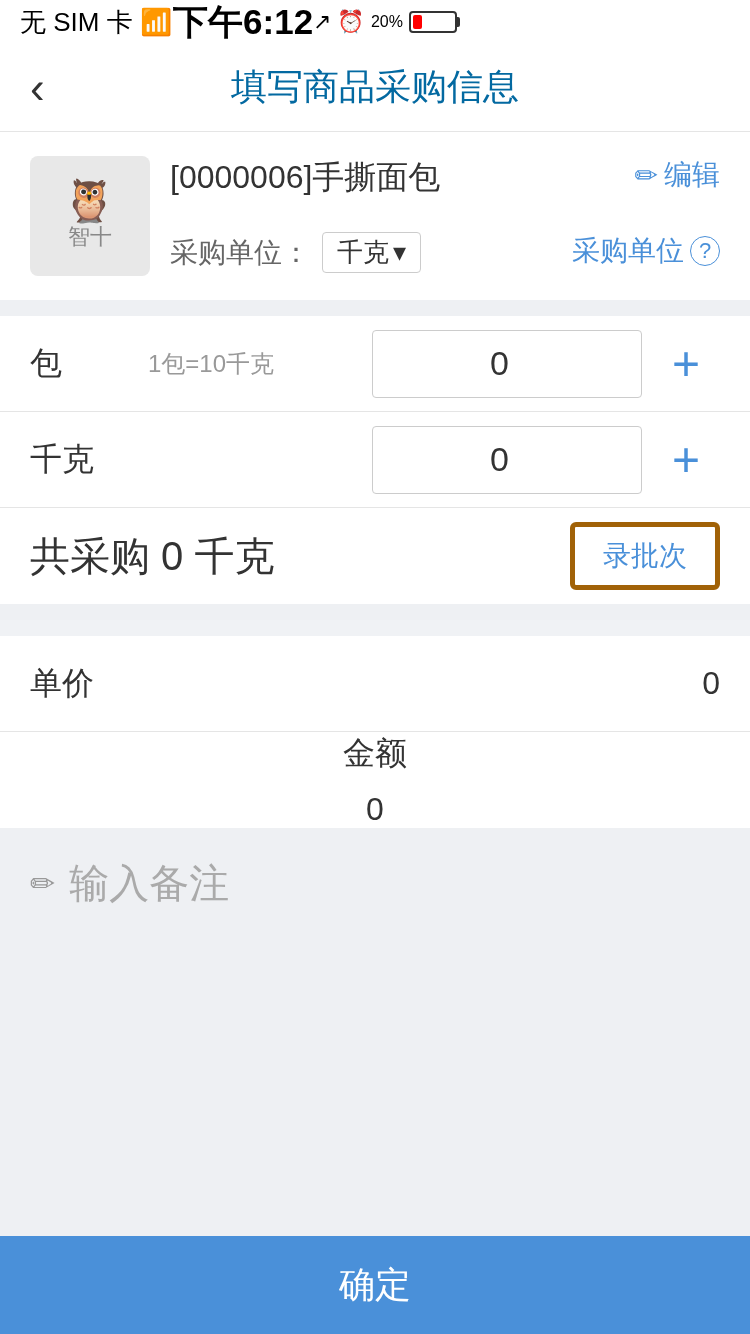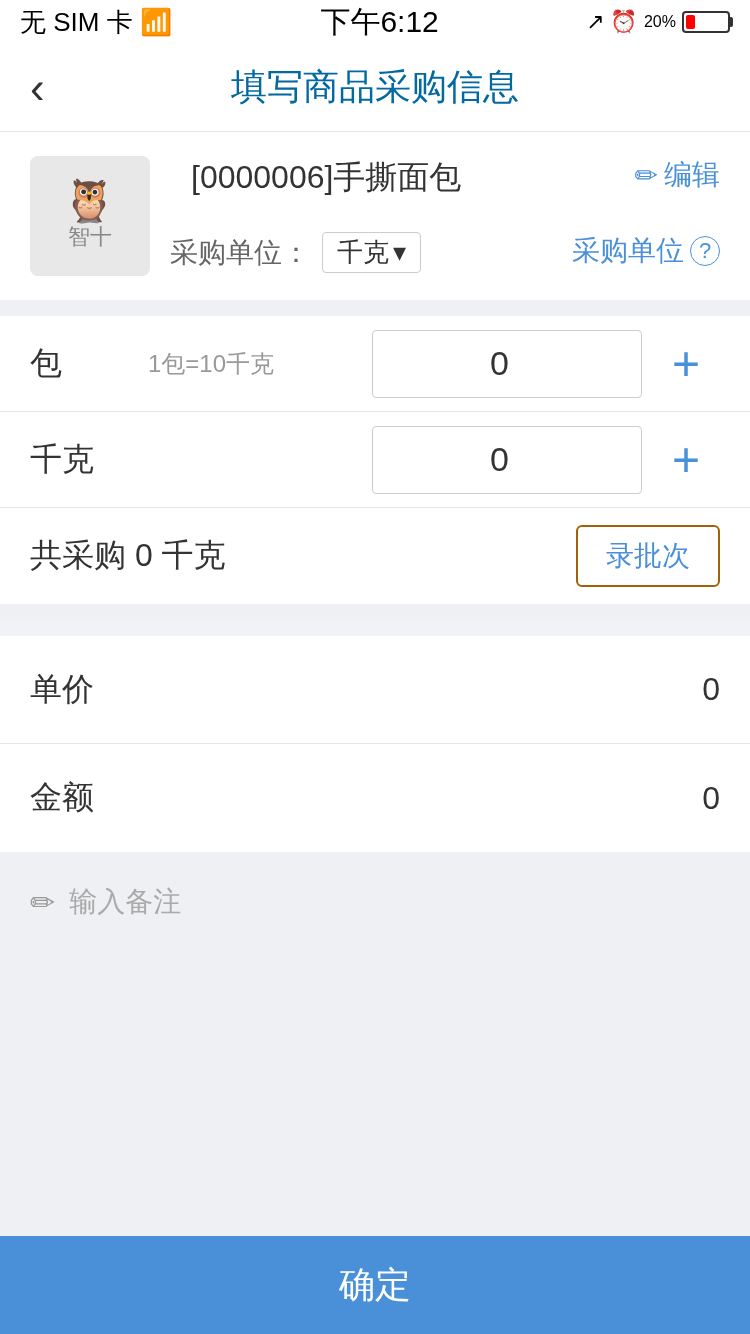--- a/index.html
+++ b/index.html
@@ -12,27 +12,26 @@
       font-size: 32px;
     }
 
     
     .status-bar {
       width: 100%;
       height: 44px;
       background: #fff;
       display: flex;
       align-items: center;
-      justify-content: space-between;
       padding: 3px 20px;
       font-size: 28px;
       color: #000;
     }
     .status-left { display: flex; align-items: center; gap: 8px; font-size: 26px; }
-    .status-center { font-size: 30px; font-weight: 400; }
+    .status-center { font-size: 35px; font-weight: 700; }
     .status-right { display: flex; align-items: center; gap: 6px; font-size: 24px; }
     .battery {
       width: 48px; height: 22px; border: 2px solid #333; border-radius: 4px; position: relative; display: flex; align-items: center;
     }
     .battery::after { content: ''; width: 3px; height: 10px; background: #333; position: absolute; right: -5px; border-radius: 0 2px 2px 0; }
     .battery-fill { width: 20%; height: 14px; background: red; margin-left: 2px; border-radius: 2px; }
 
     
     .nav-bar {
       width: 100%;
@@ -179,48 +178,49 @@
 
     
     .total-row {
       display: flex;
       align-items: center;
       padding: 0 30px;
       height: 96px;
       background: #fff;
     }
     .total-label {
-      font-size: 32px;
+      font-size: 40px;
       color: #333;
       flex: 1;
     }
     .batch-btn {
-      border: 2px solid #a16207;
+      border: 5px solid #a16207;
       color: #4a90d9;
       background: #fff;
       border-radius: 6px;
       padding: 10px 28px;
       font-size: 28px;
       cursor: pointer;
     }
 
     
     .info-section {
       background: #fff;
       margin-top: 16px;
     }
     .info-row {
       display: flex;
       align-items: center;
       padding: 0 30px;
-      height: 108px;
+      height: 96px;
       border-bottom: 1px solid #e5e5e5;
     }
     .info-row:last-child {
       border-bottom: none;
+      flex-direction: column;
     }
     .info-label {
       font-size: 32px;
       color: #333;
       flex: 1;
     }
     .info-value {
       font-size: 32px;
       color: #333;
     }
@@ -233,21 +233,21 @@
       display: flex;
       align-items: center;
       gap: 14px;
       min-height: 100px;
     }
     .remark-icon {
       font-size: 30px;
       color: #999;
     }
     .remark-placeholder {
-      font-size: 28px;
+      font-size: 40px;
       color: #aaa;
     }
 
     
     .content-area {
       background: #eef0f3;
       flex: 1;
       min-height: 320px;
     }
 
@@ -291,21 +291,21 @@
   <span class="nav-back">‹</span>
   <span class="nav-title">填写商品采购信息</span>
 </div>
 
 <div class="product-card">
   <div class="product-img">
     <div class="owl-icon">🦉</div>
     <span style="font-size:22px;color:#888;">智十</span>
   </div>
   <div class="product-info">
-    <div style="display:flex;justify-content:space-between;align-items:flex-start;margin-bottom:16px;margin-left:21px;">
+    <div style="display:flex;justify-content:space-between;align-items:flex-start;margin-bottom:16px;">
       <span class="product-name">[0000006]手撕面包</span>
       <span class="edit-link">
         <span>✏</span>
         <span>编辑</span>
       </span>
     </div>
     <div style="display:flex;justify-content:space-between;align-items:flex-start;">
       <div class="product-unit-row">
         <span>采购单位：</span>
         <div class="unit-badge">

